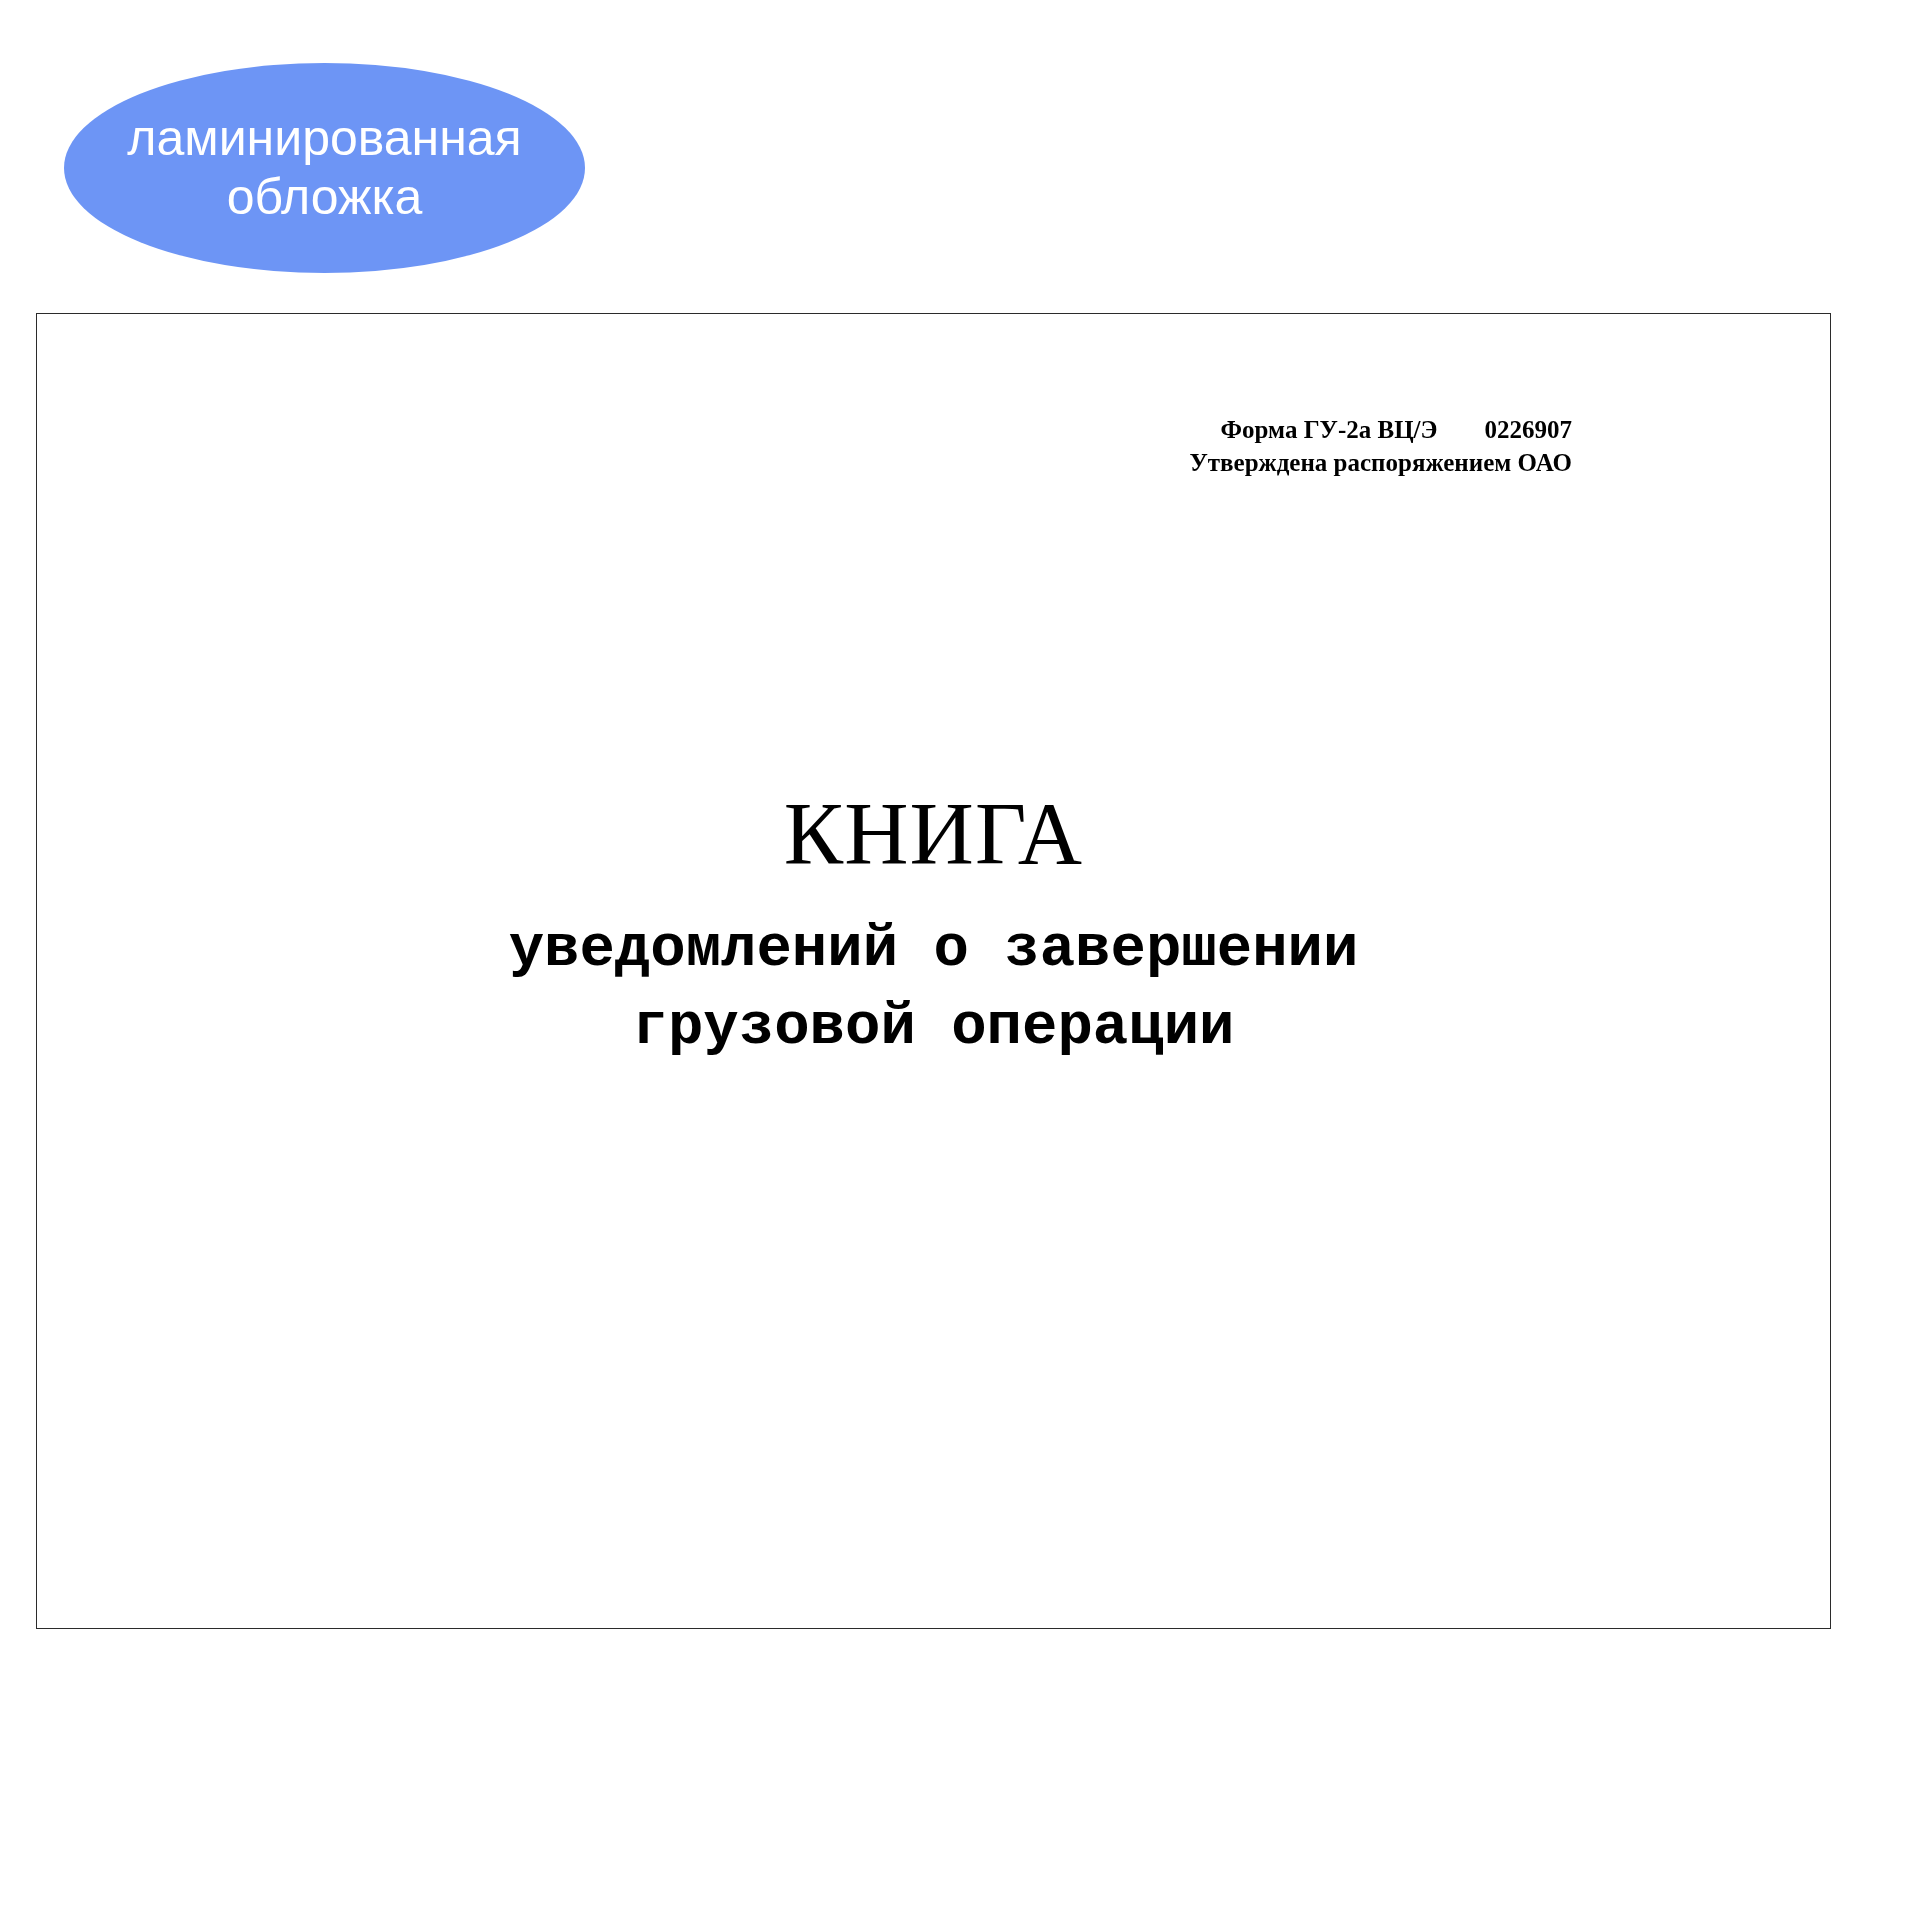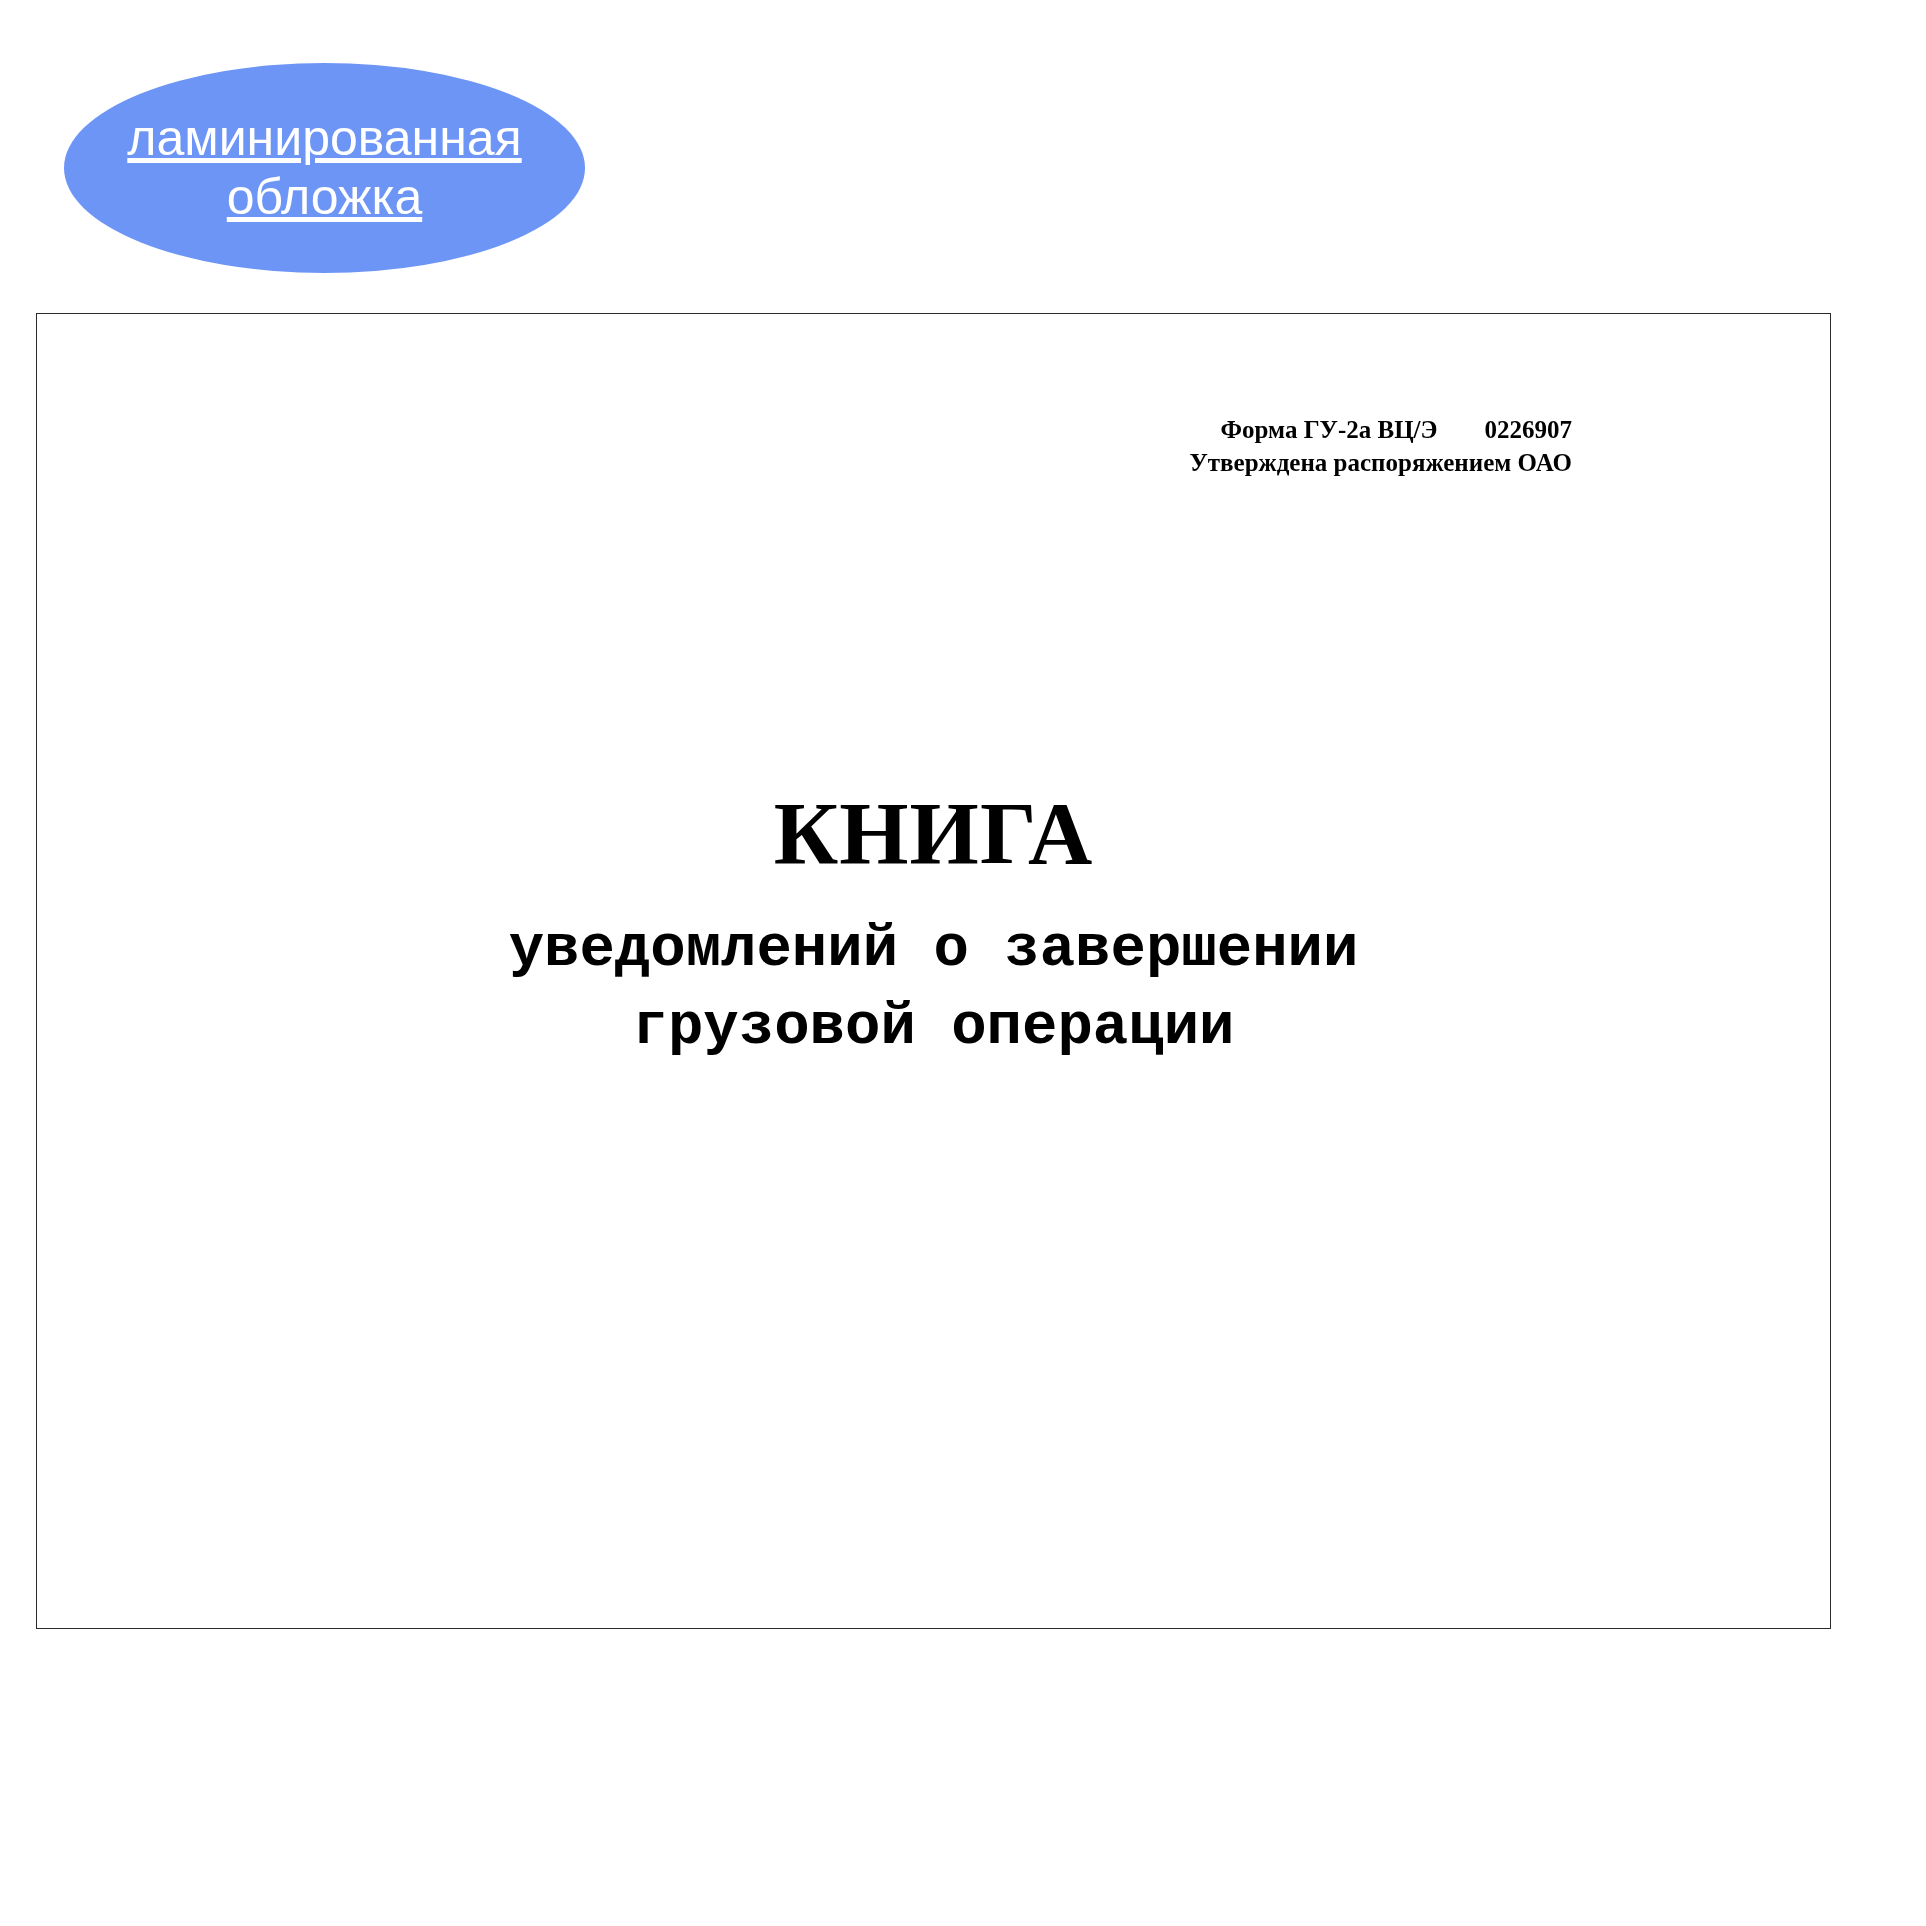--- a/index.html
+++ b/index.html
@@ -30,21 +30,20 @@
     text-align: center;
     color: #ffffff;
     font-family: "Liberation Sans", sans-serif;
     font-size: 50px;
     line-height: 1.18;
     font-weight: 400;
   }
   .badge-text {
     display: block;
     white-space: pre-line;
-    text-decoration: underline;
   }
 
   
   .page {
     position: absolute;
     left: 36px;
     top: 313px;
     width: 1795px;
     height: 1316px;
     border: 1.6px solid #2b2b2b;
@@ -79,21 +78,21 @@
   .title-block {
     position: absolute;
     left: 0;
     right: 0;
     top: 473px;
     text-align: center;
     color: #000000;
   }
   .title-main {
     font-family: "Liberation Serif", serif;
-    font-weight: bold;
+    font-weight: normal;
     font-size: 89px;
     letter-spacing: 1.1px;
     line-height: 1.05;
     margin-bottom: 30.5px;
   }
   .title-sub {
     font-family: Liberation Mono, monospace;
     font-weight: bold;
     font-size: 59px;
     line-height: 1.32;

